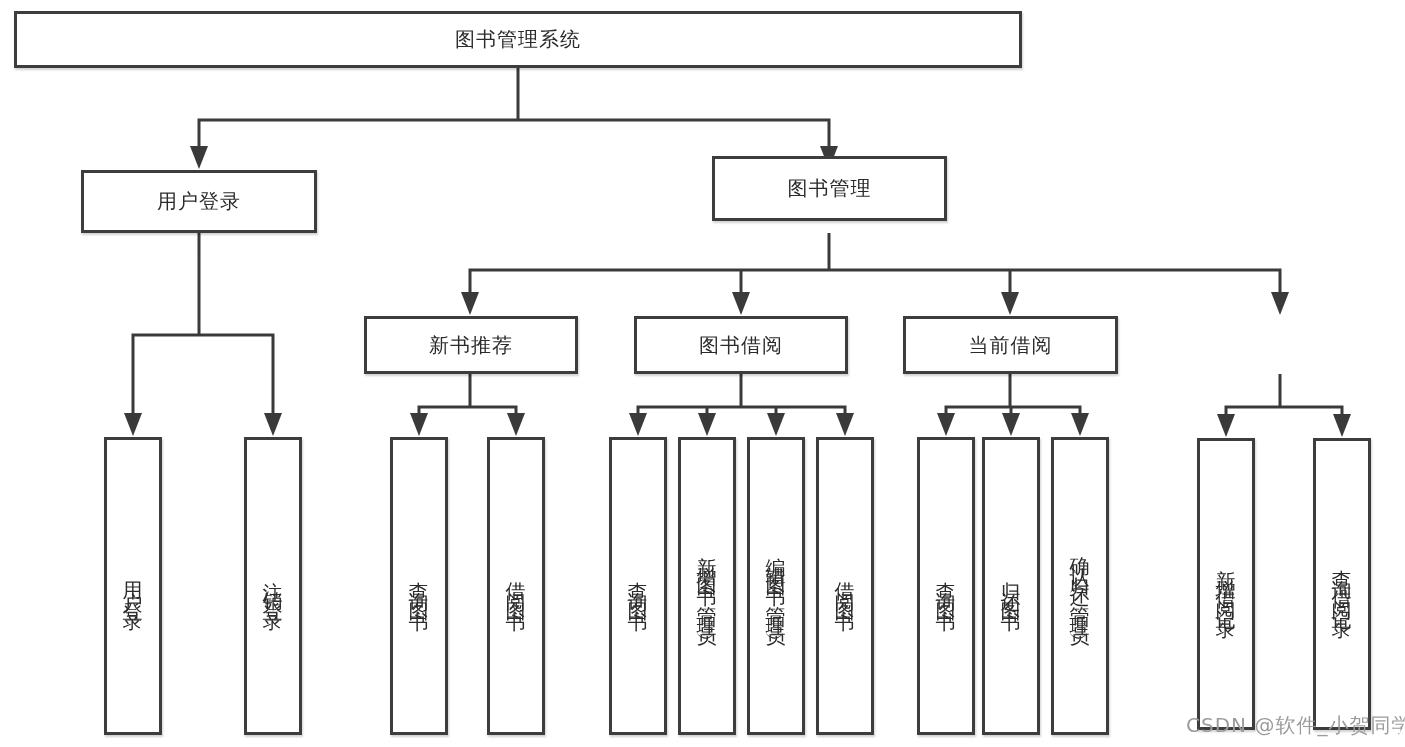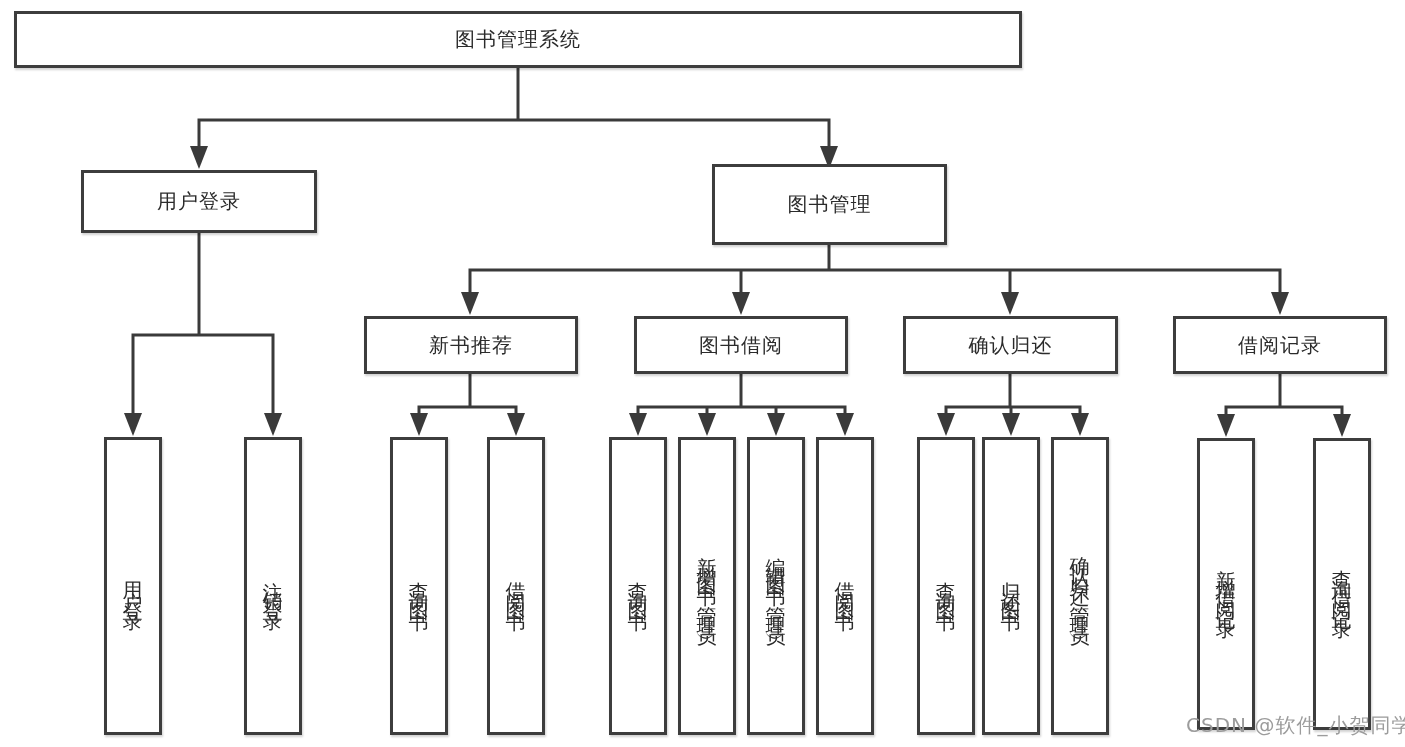--- a/index.html
+++ b/index.html
@@ -2,20 +2,21 @@
 <html><head>
 <meta charset="utf-8">
 <style>
   html,body{margin:0;padding:0;background:#ffffff;}
   #canvas{
     position:relative;
     width:1405px;height:747px;
     background:#ffffff;
     font-family:"DejaVu Sans","Liberation Sans",sans-serif;
     overflow:hidden;
+    border-radius:31px;
   }
   #connectors{position:absolute;left:0;top:0;z-index:1;}
   .box{
     position:absolute;
     box-sizing:border-box;
     background:#ffffff;
     border:3px solid #3d3d3d;
     color:#2b2b2b;
     display:flex;align-items:center;justify-content:center;
     z-index:2;
@@ -85,26 +86,25 @@
       <polygon points="1002,413 1020,413 1011,436"></polygon>
       <polygon points="1071,413 1089,413 1080,436"></polygon>
       <polygon points="1217,414 1235,414 1226,437"></polygon>
       <polygon points="1333,414 1351,414 1342,437"></polygon>
     </g>
   </svg>
 
   <div class="box h-box" style="left:14px;top:11px;width:1008px;height:57px">图书管理系统</div>
 
   <div class="box h-box" style="left:81px;top:170px;width:236px;height:63px">用户登录</div>
-  <div class="box h-box" style="left:712px;top:164px;width:235px;height:81px">图书管理</div>
+  <div class="box h-box" style="left:712px;top:156px;width:235px;height:65px">图书管理</div>
 
   <div class="box h-box" style="left:634px;top:316px;width:214px;height:58px">图书借阅</div>
   <div class="box h-box" style="left:364px;top:316px;width:214px;height:58px">新书推荐</div>
-  <div class="box h-box" style="left:903px;top:316px;width:215px;height:58px">确认归还</div>
-  <div class="box h-box" style="left:1173px;top:316px;width:214px;height:58px">借阅记录</div>
+  <div class="box h-box" style="left:903px;top:316px;width:215px;height:58px">当前借阅</div>
 
   <div class="box v-box" style="left:104px;top:437px;width:58px;height:298px">用户登录</div>
   <div class="box v-box" style="left:244px;top:437px;width:58px;height:298px">注销登录</div>
 
   <div class="box v-box" style="left:390px;top:437px;width:58px;height:298px">查询图书</div>
   <div class="box v-box" style="left:487px;top:437px;width:58px;height:298px">借阅图书</div>
 
   <div class="box v-box" style="left:609px;top:437px;width:58px;height:298px">查询图书</div>
   <div class="box v-box" style="left:678px;top:437px;width:58px;height:298px">新增图书（管理员）</div>
   <div class="box v-box" style="left:747px;top:437px;width:58px;height:298px">编辑图书（管理员）</div>

